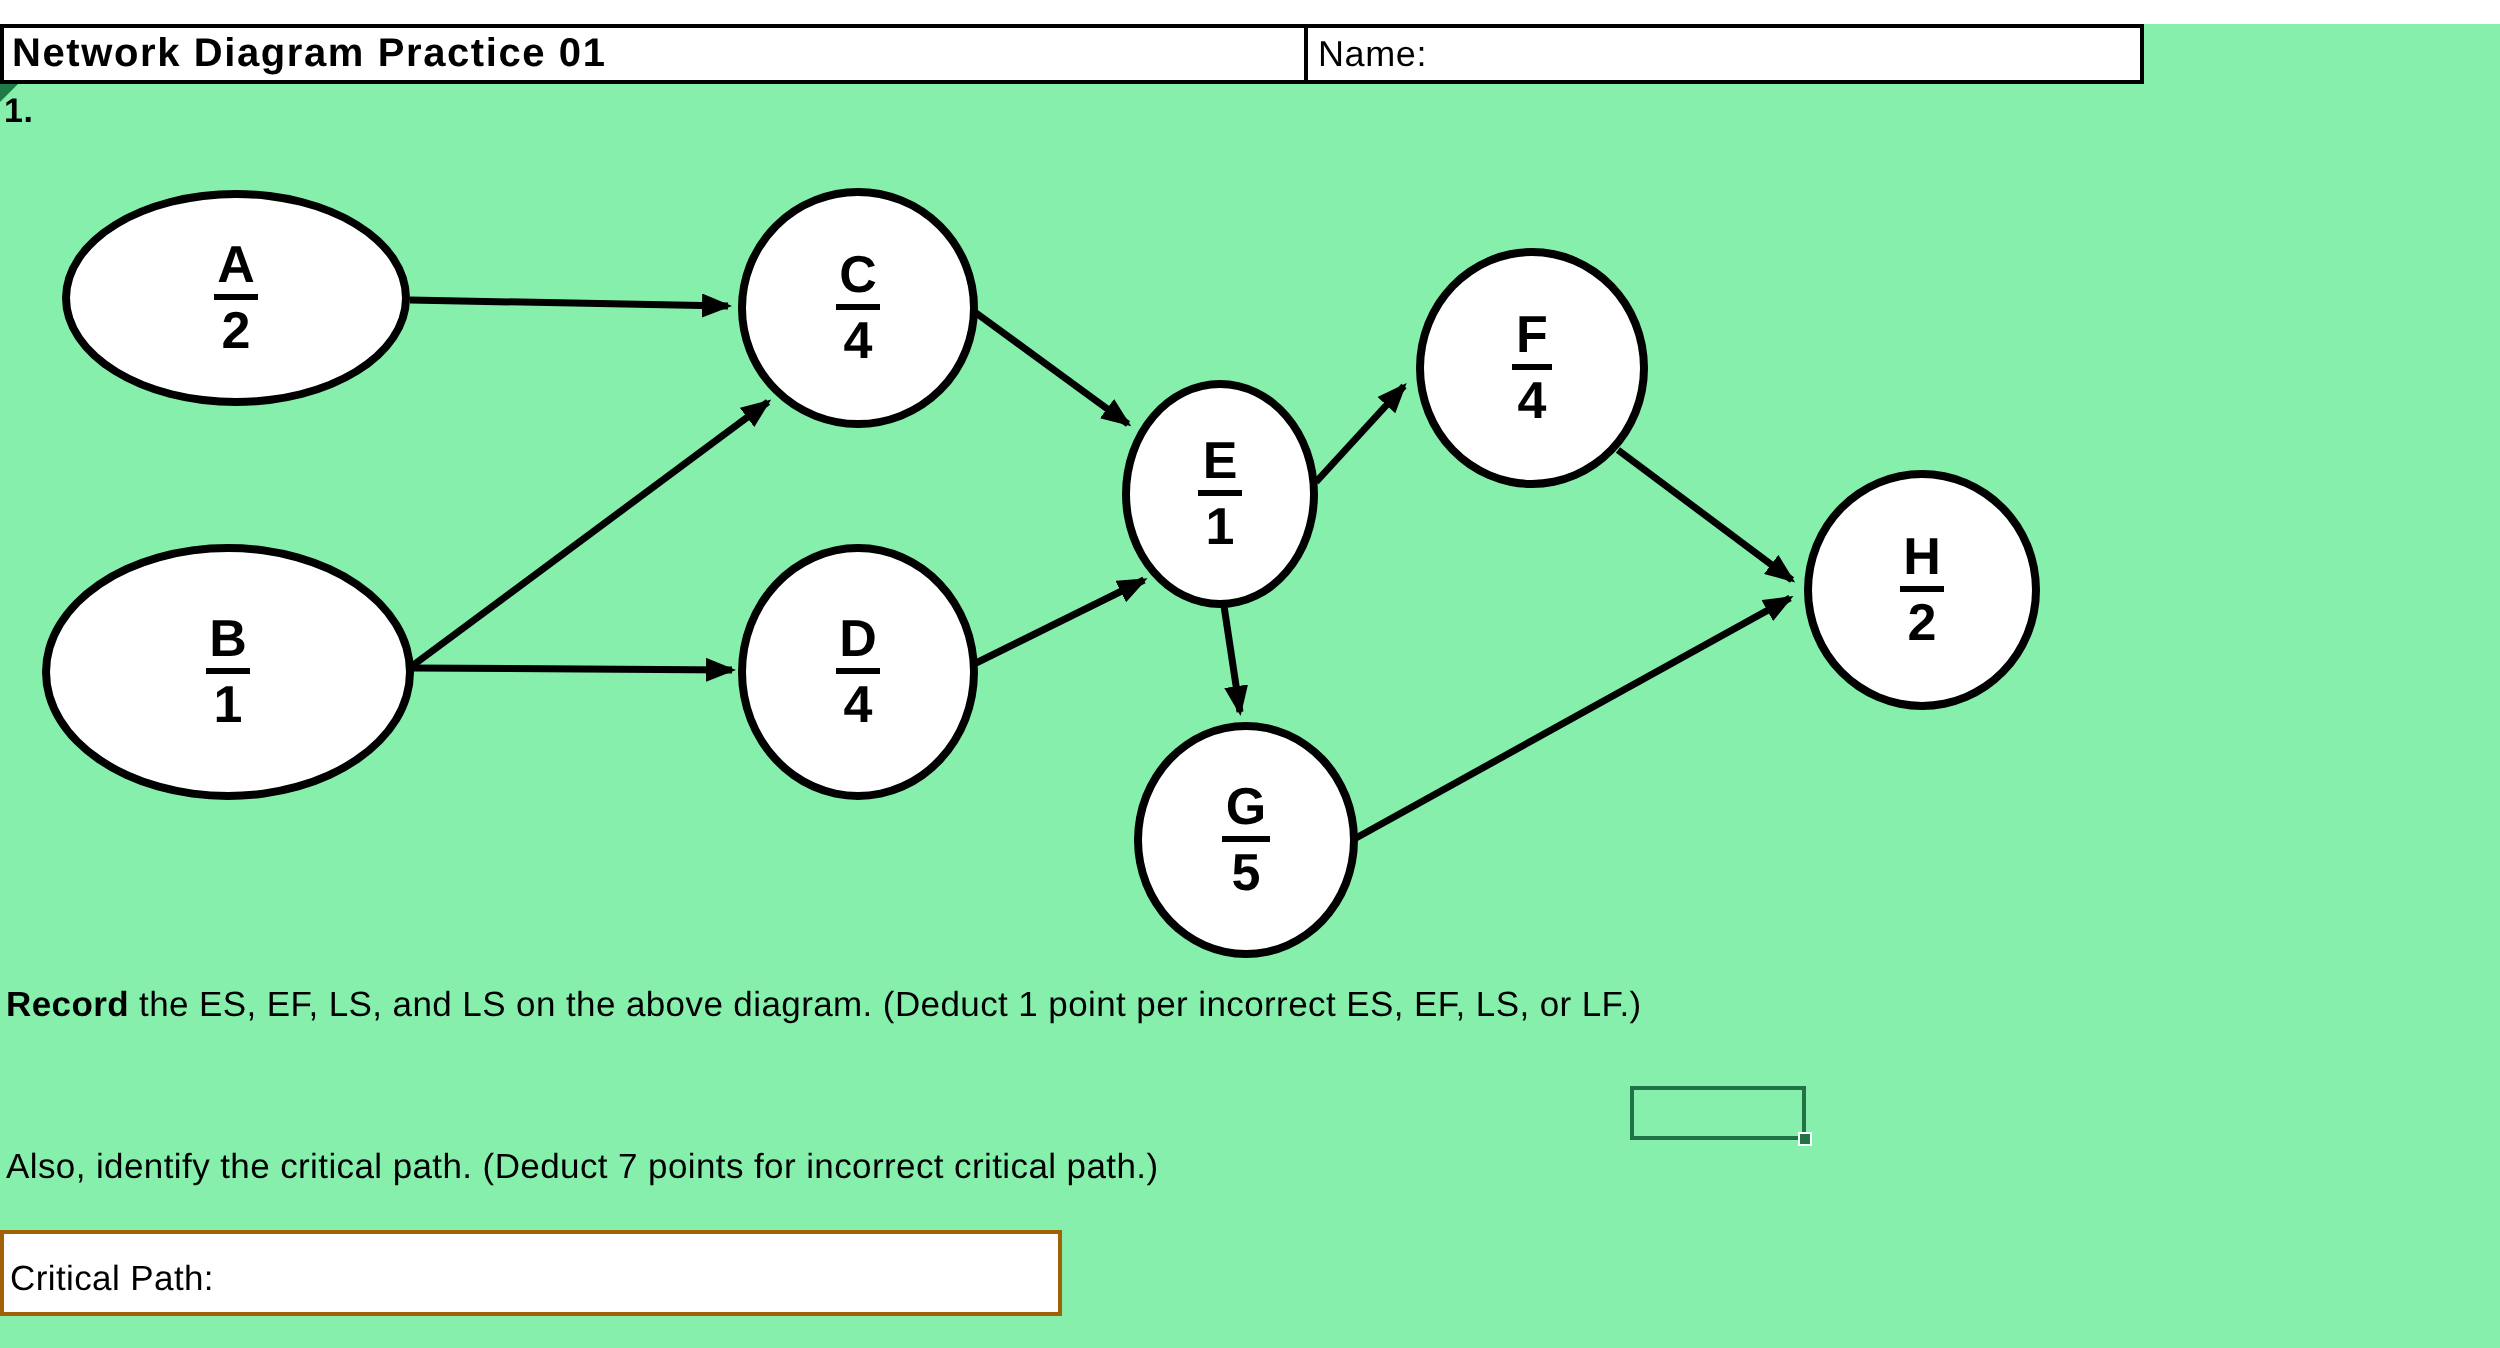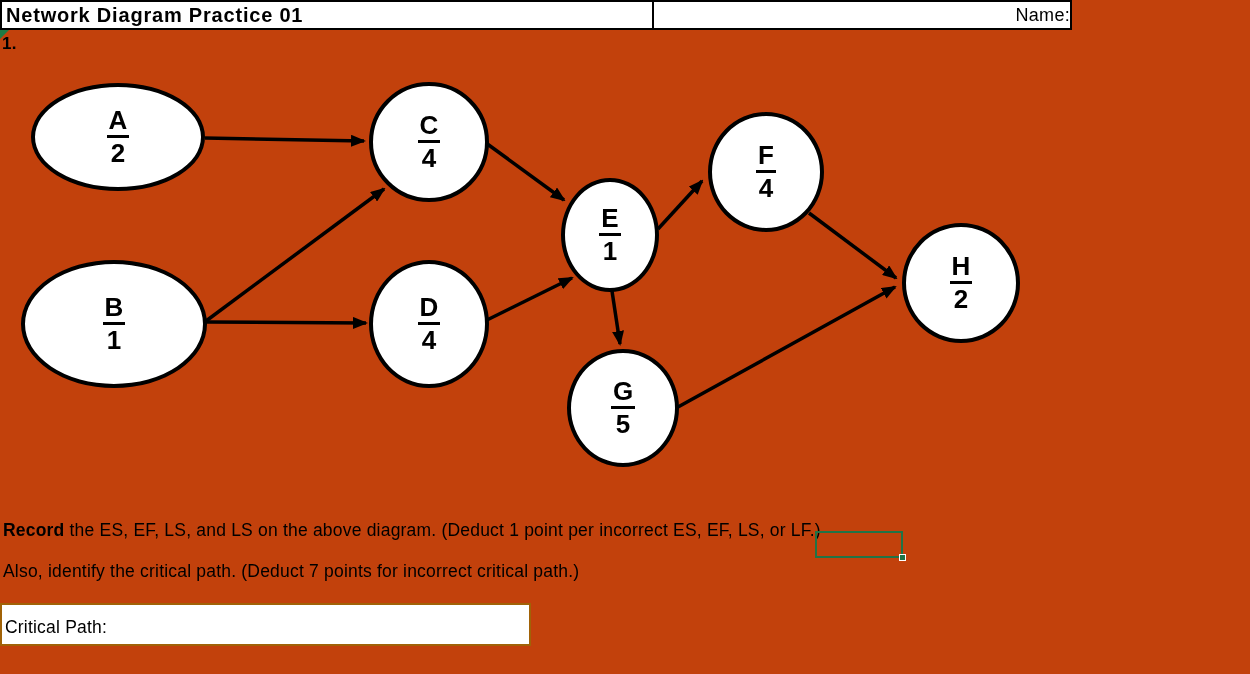--- a/index.html
+++ b/index.html
@@ -1,32 +1,32 @@
 <!DOCTYPE html>
 <html><head>
 <meta charset="utf-8">
 <style>
   * { margin:0; padding:0; box-sizing:border-box; }
   html,body { background:#ffffff; }
   body {
     width:1250px; height:674px; position:relative; overflow:hidden;
     font-family:"Liberation Sans", sans-serif; color:#000;
   }
-  .page { position:absolute; inset:0; background:#c2410c; }
+  .page { position:absolute; inset:0; background:#86efac;margin-top:12px; }
 
   
   .title-cell {
     position:absolute; left:0; top:0; width:654px; height:30px;
     border:2px solid #000; display:flex; align-items:center; padding-left:4px;
     font-size:20px; font-weight:bold; letter-spacing:0.8px; background:#fff;
   }
   .name-cell {
     position:absolute; left:652px; top:0; width:420px; height:30px;
     border:2px solid #000; display:flex; align-items:center; padding-left:5px;
-    font-size:18px; letter-spacing:0.3px; background:#fff;justify-content:flex-end;
+    font-size:18px; letter-spacing:0.3px; background:#fff;
   }
 
   .err-tri { position:absolute; left:0; top:30px; width:9px; height:9px; }
 
   .qnum {
     position:absolute; left:2px; top:34px;
     font-size:17px; font-weight:bold; letter-spacing:0.3px;
   }
 
   
@@ -37,21 +37,21 @@
     display:flex; flex-direction:column; align-items:center; justify-content:center;
     font-weight:bold; font-size:26px; line-height:1.05; text-align:center;
   }
   .node-letter { border-bottom:3px solid #000; padding:0 2px 1px 2px; }
   .node-duration { margin-top:2px; }
 
   
   .instr {
     position:absolute; left:3px; font-size:17.5px; letter-spacing:0.2px; white-space:nowrap;
   }
-  .instr1 { top:520px; }
+  .instr1 { top:480px; }
   .instr2 { top:561px; }
 
   
   .sel-cell {
     position:absolute; left:815px; top:531px; width:88px; height:27px;
     border:2px solid #217346; background:transparent; z-index:3;
   }
   .fill-handle {
     position:absolute; right:-5px; bottom:-5px; width:7px; height:7px;
     background:#217346; border:1px solid #fff;

